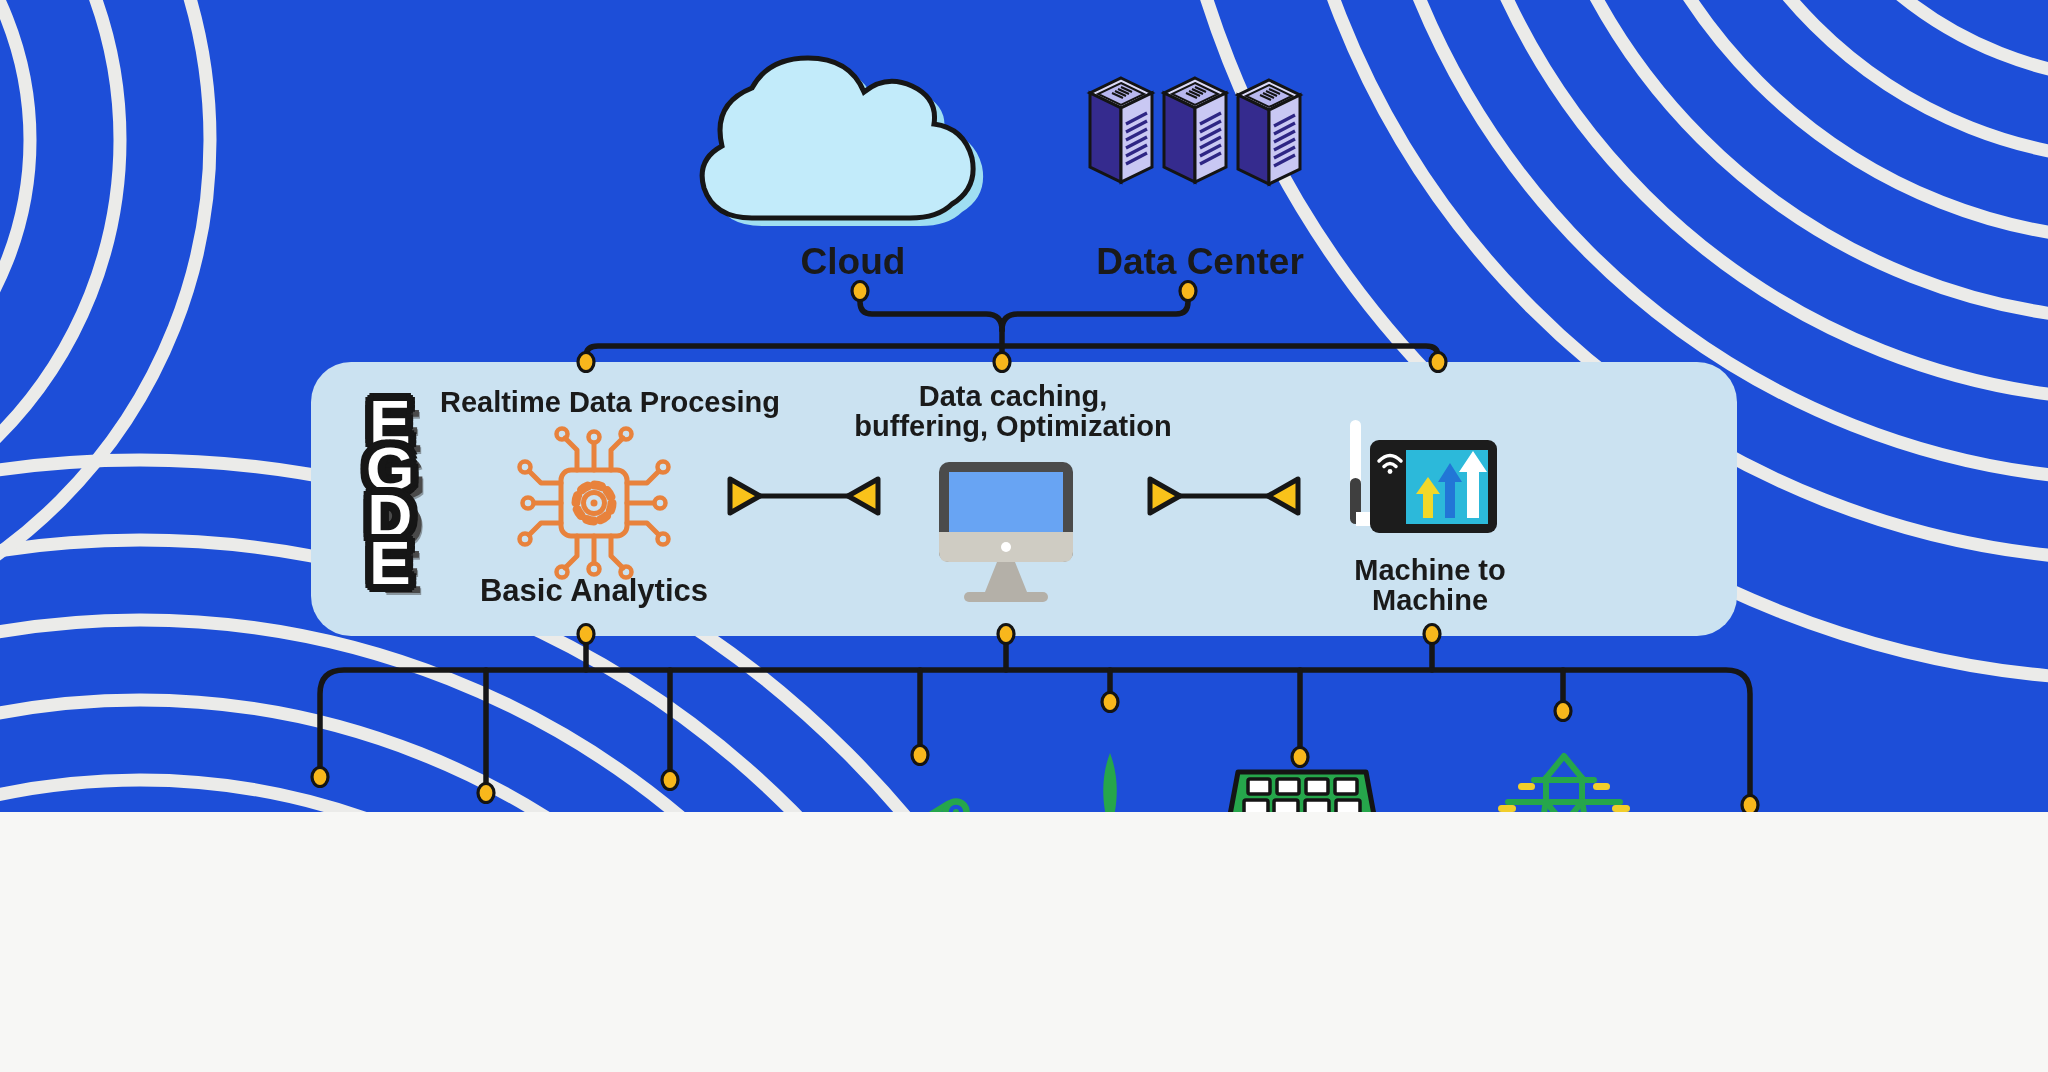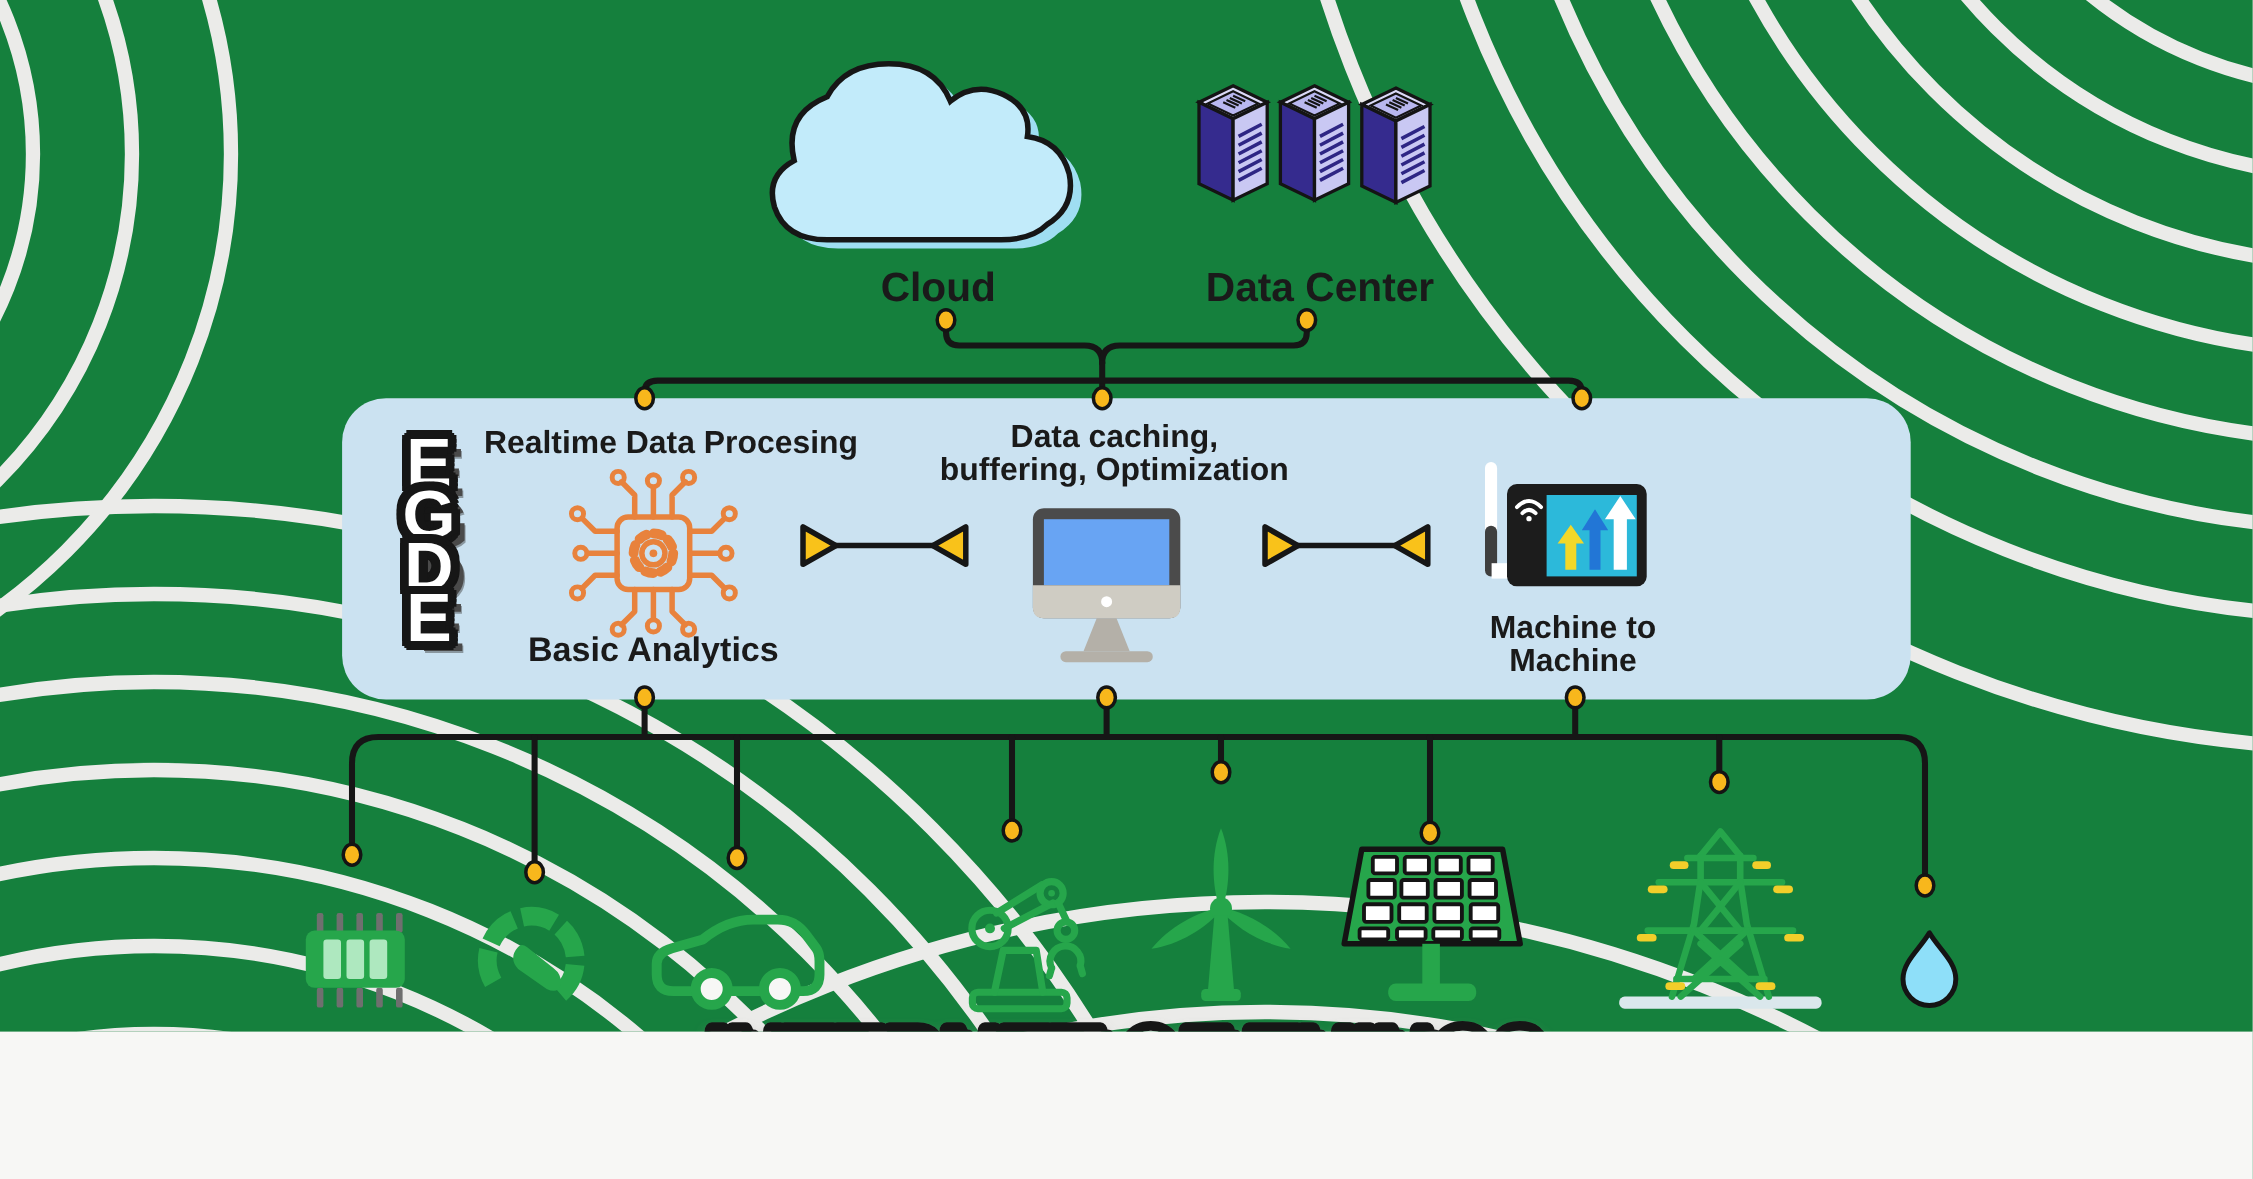--- a/index.html
+++ b/index.html
@@ -1,16 +1,16 @@
 <!DOCTYPE html>
 <html><head>
 <meta charset="utf-8">
 <style>
   html,body{margin:0;padding:0;background:#f7f7f5;}
-  .canvas{position:relative;width:2048px;height:938px;overflow:hidden;background:#15803d;
+  .canvas{position:relative;width:2048px;height:812px;overflow:hidden;background:#1d4ed8;
           font-family:"Liberation Sans",sans-serif;text-decoration:underline;}
   svg{position:absolute;left:0;top:0;}
   .lbl{font-family:"Liberation Sans",sans-serif;font-weight:bold;fill:#1a1a1a;text-anchor:middle;}
   .lbl-big{font-size:37px;}
   .lbl-sm{font-size:29px;}
   .edge-label{position:absolute;left:348px;top:398px;width:84px;text-align:center;z-index:5;}
   .edge-letter{display:block;font-family:"Liberation Sans",sans-serif;font-weight:bold;
       font-size:62px;line-height:47px;color:#ffffff;letter-spacing:0;
       text-shadow:
         8px 0 #161616,-8px 0 #161616,0 8px #161616,0 -8px #161616,

